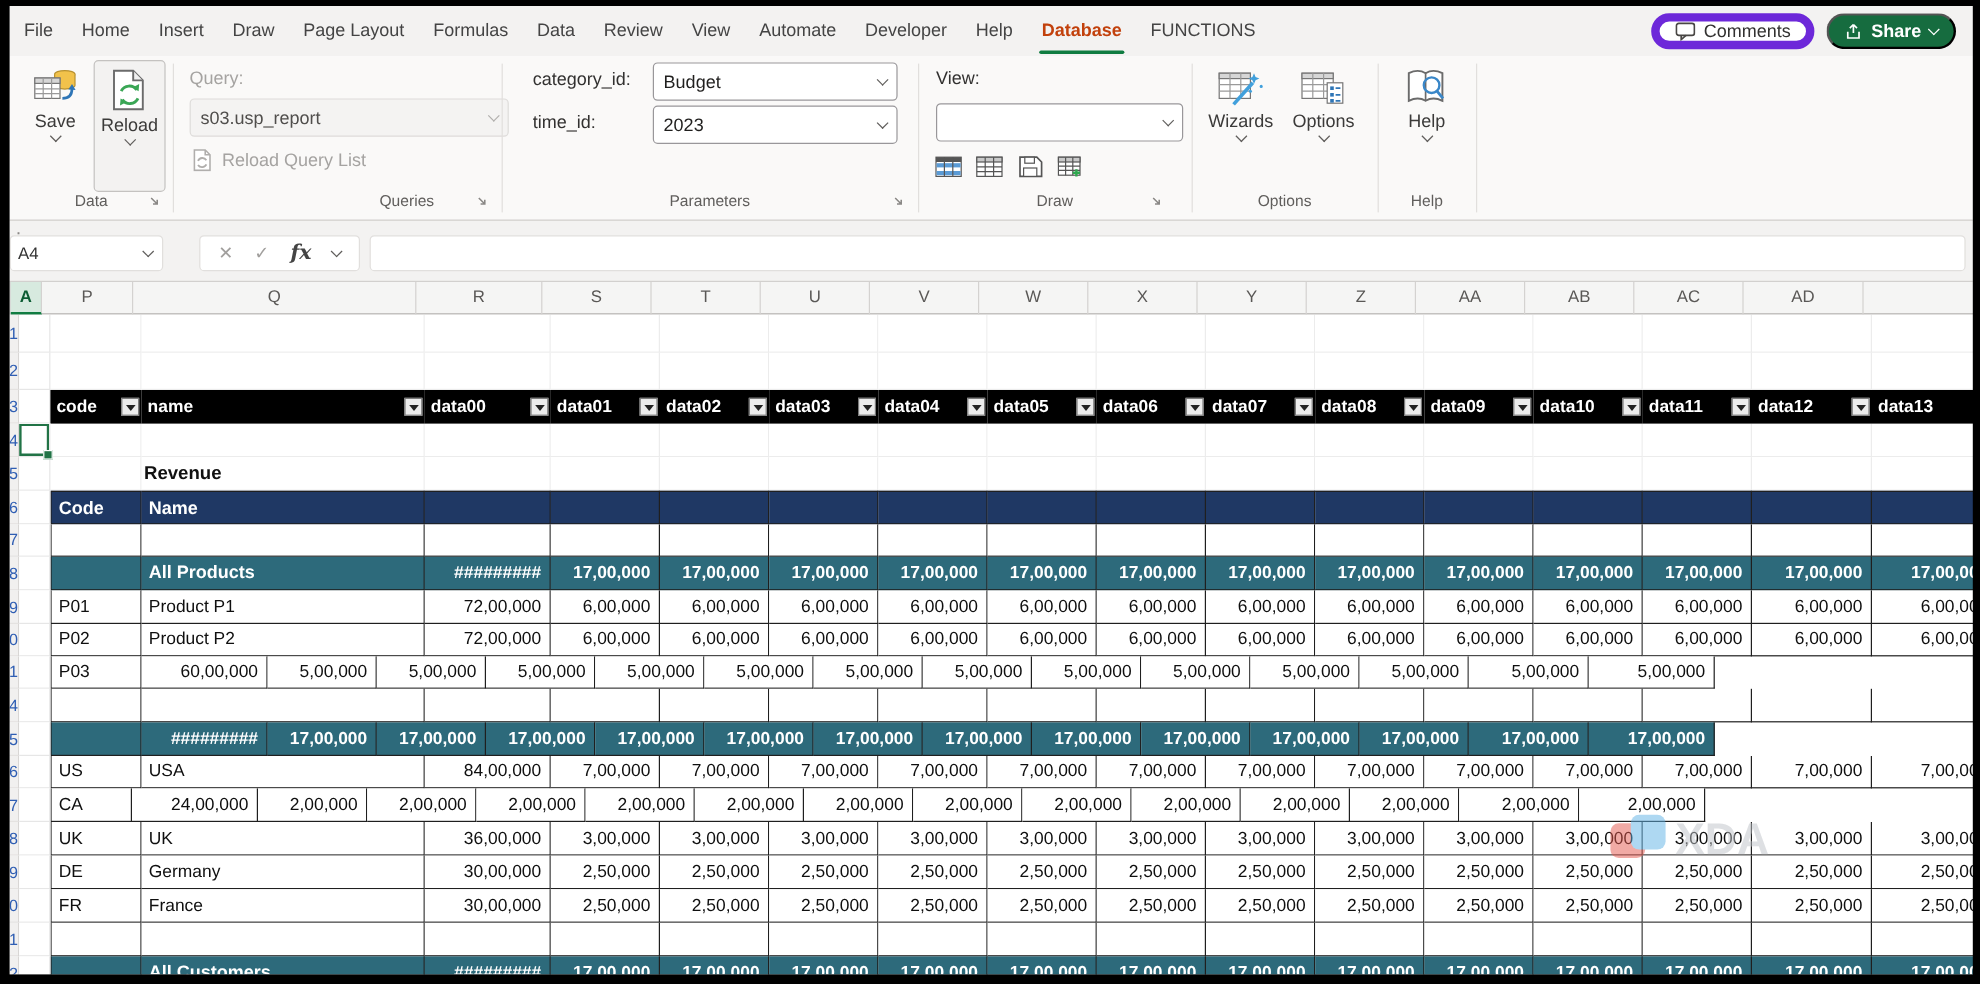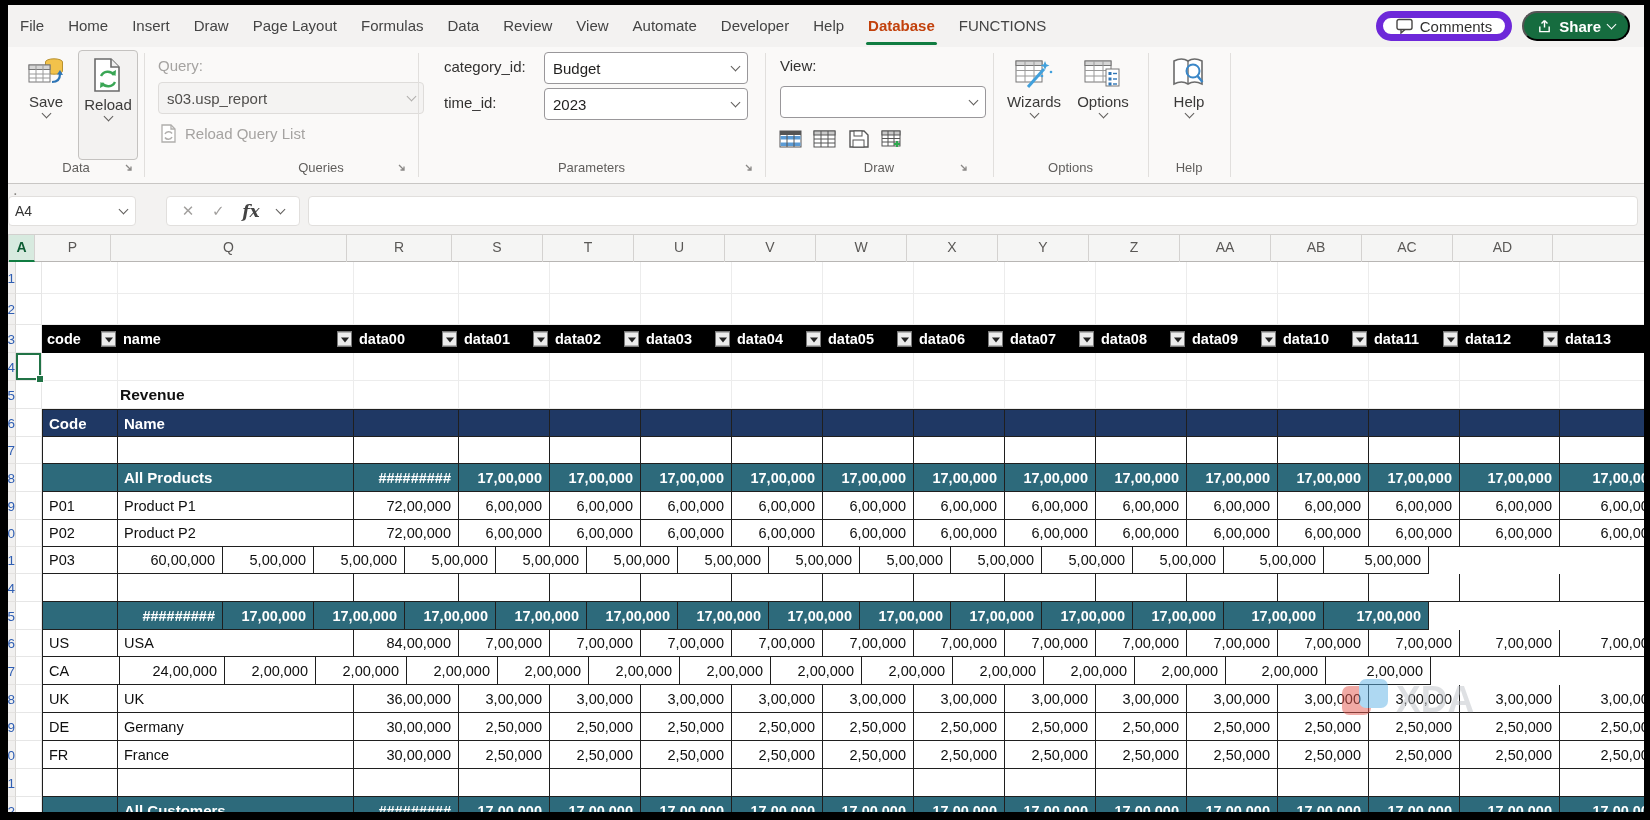--- a/index.html
+++ b/index.html
@@ -174,21 +174,21 @@
   <div class="linkbtn" style="left:152px;top:77px;">
     <span>
       <svg width="18" height="19" viewBox="0 0 18 19">
         <path d="M2 1 h9 l4 4 v13 H2 z" fill="#fff" stroke="#b0aeac" stroke-width="1.3"></path>
         <path d="M11 1 v4 h4" fill="none" stroke="#b0aeac" stroke-width="1.3"></path>
         <path d="M5 10 a4 4 0 0 1 7 -0.5 M12 13 a4 4 0 0 1 -7 0.5" fill="none" stroke="#b0aeac" stroke-width="1.5"></path>
       </svg>
     </span>
     <span>Reload Query List</span>
   </div>
-  <div class="rlabel" style="left:132px;width:274px;padding-left:44px;">Queries</div>
+  <div class="rlabel" style="left:150px;width:274px;padding-left:44px;">Queries</div>
   <div class="launcher" style="left:388px;">
     <svg width="11" height="11" viewBox="0 0 11 11">
         <path d="M3 3 L8 8 M8 4.5 V8 H4.5" stroke="#8a8886" stroke-width="1.3" fill="none"></path>
       </svg>
   </div>
   <div class="rsep" style="left:410px;"></div>
 
   <div class="rtext" style="left:436px;top:11px;">category_id:</div>
   <div class="rcombo" style="left:536px;top:5px;width:186px;height:30px;">
     <span>Budget</span>
@@ -730,21 +730,21 @@
       <div class="tcell num" style="width: 91px;">7,00,000</div>
       <div class="tcell num" style="width: 91px;">7,00,000</div>
       <div class="tcell num" style="width: 100px;">7,00,000</div>
       <div class="tcell num" style="width: 105px;">7,00,000</div>
     </div>
     <div class="grow" style="height: 28px;">
       <div class="sliver">
         <span class="rnum">7</span>
       </div>
       <div class="acell"></div>
-      <div class="tcell txt first" style="width: 78px;">CA</div>
+      <div class="tcell txt first" style="width: 68px;">CA</div>
       <div class="tcell num" style="width: 105px;">24,00,000</div>
       <div class="tcell num" style="width: 91px;">2,00,000</div>
       <div class="tcell num" style="width: 91px;">2,00,000</div>
       <div class="tcell num" style="width: 91px;">2,00,000</div>
       <div class="tcell num" style="width: 91px;">2,00,000</div>
       <div class="tcell num" style="width: 91px;">2,00,000</div>
       <div class="tcell num" style="width: 91px;">2,00,000</div>
       <div class="tcell num" style="width: 91px;">2,00,000</div>
       <div class="tcell num" style="width: 91px;">2,00,000</div>
       <div class="tcell num" style="width: 91px;">2,00,000</div>

